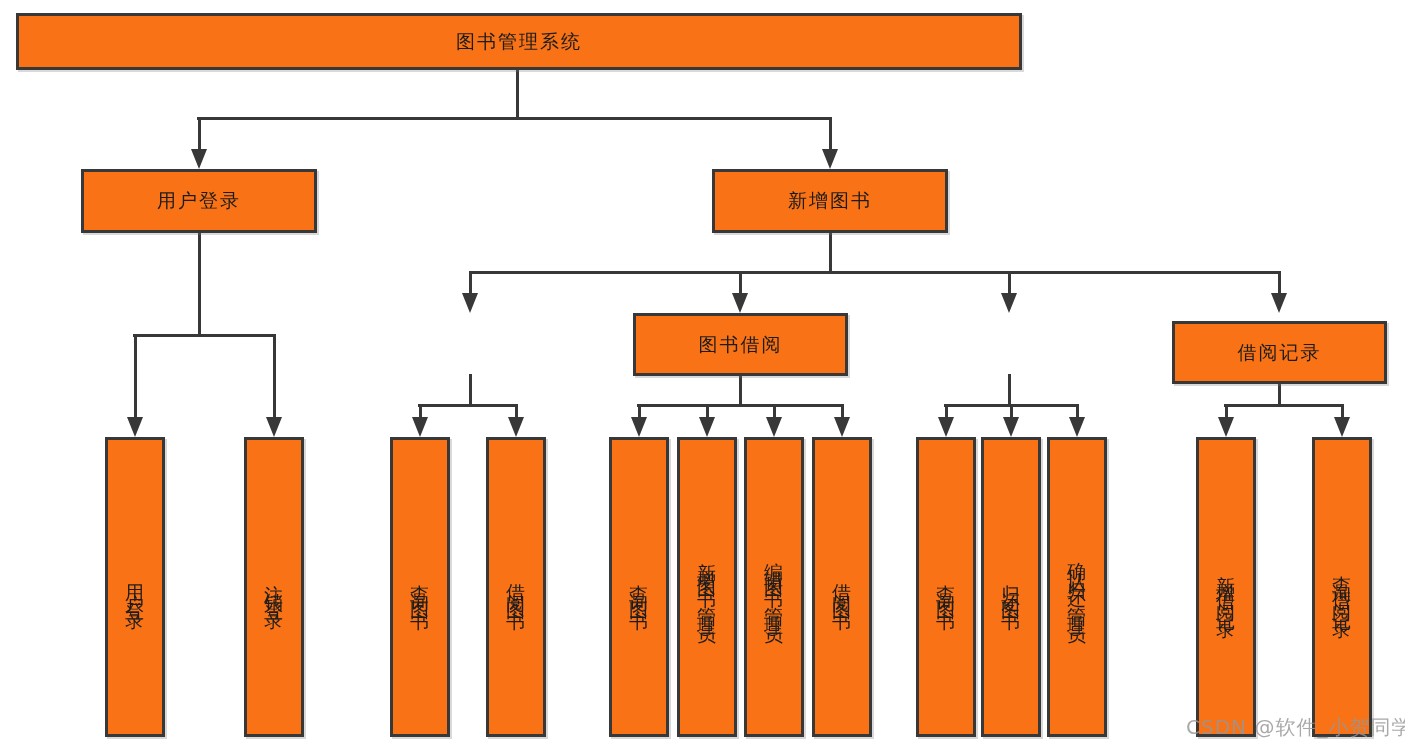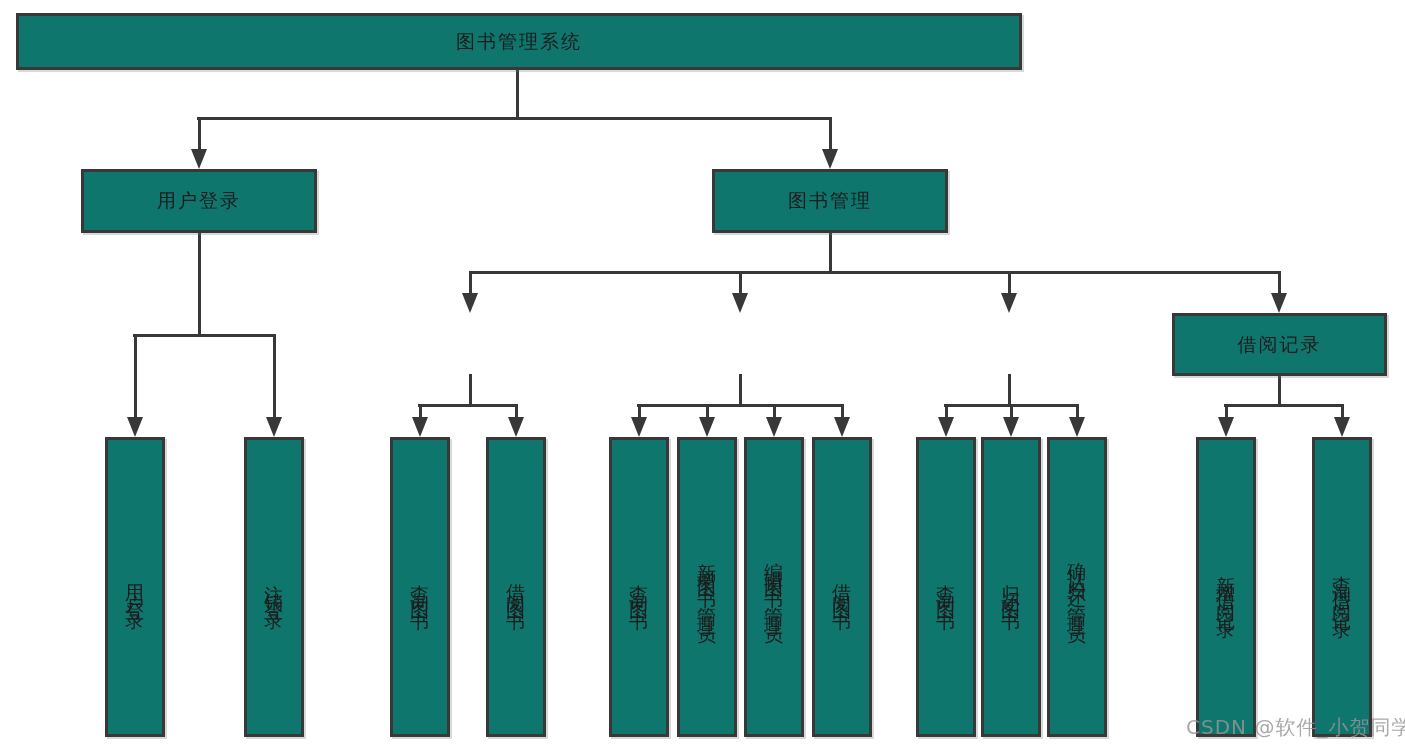--- a/index.html
+++ b/index.html
@@ -7,21 +7,21 @@
     position: relative;
     width: 1405px;
     height: 747px;
     background: #ffffff;
     font-family: "DejaVu Sans", "Liberation Sans", sans-serif;
     overflow: hidden;
   }
   .box {
     position: absolute;
     box-sizing: border-box;
-    background: #0f766e;
+    background: #f97316;
     border: 3px solid #383838;
     display: flex;
     align-items: center;
     justify-content: center;
     color: #1c1c1c;
     box-shadow: 2px 2px 0 rgba(120,120,120,0.28);
     z-index: 2;
   }
   .box.h span {
     font-size: 19px;
@@ -63,24 +63,27 @@
 <div class="stage">
 
   <div class="box h" style="left:16px; top:13px; width:1006px; height:57px;">
     <span>图书管理系统</span>
   </div>
 
   <div class="box h" style="left:81px; top:169px; width:236px; height:64px;">
     <span>用户登录</span>
   </div>
   <div class="box h" style="left:712px; top:169px; width:236px; height:64px;">
-    <span>图书管理</span>
+    <span>新增图书</span>
   </div>
 
-  <div class="box h" style="left:1172px; top:313px; width:215px; height:63px;font-family:Liberation Mono, monospace;">
+  <div class="box h" style="left:633px; top:313px; width:215px; height:63px;">
+    <span>图书借阅</span>
+  </div>
+  <div class="box h" style="left:1172px; top:321px; width:215px; height:63px;font-family:Liberation Mono, monospace;">
     <span>借阅记录</span>
   </div>
 
   <div class="box v" style="left:105px; top:437px; width:60px; height:300px;">
     <span>用户登录</span>
   </div>
   <div class="box v" style="left:244px; top:437px; width:60px; height:300px;">
     <span>注销登录</span>
   </div>
 

